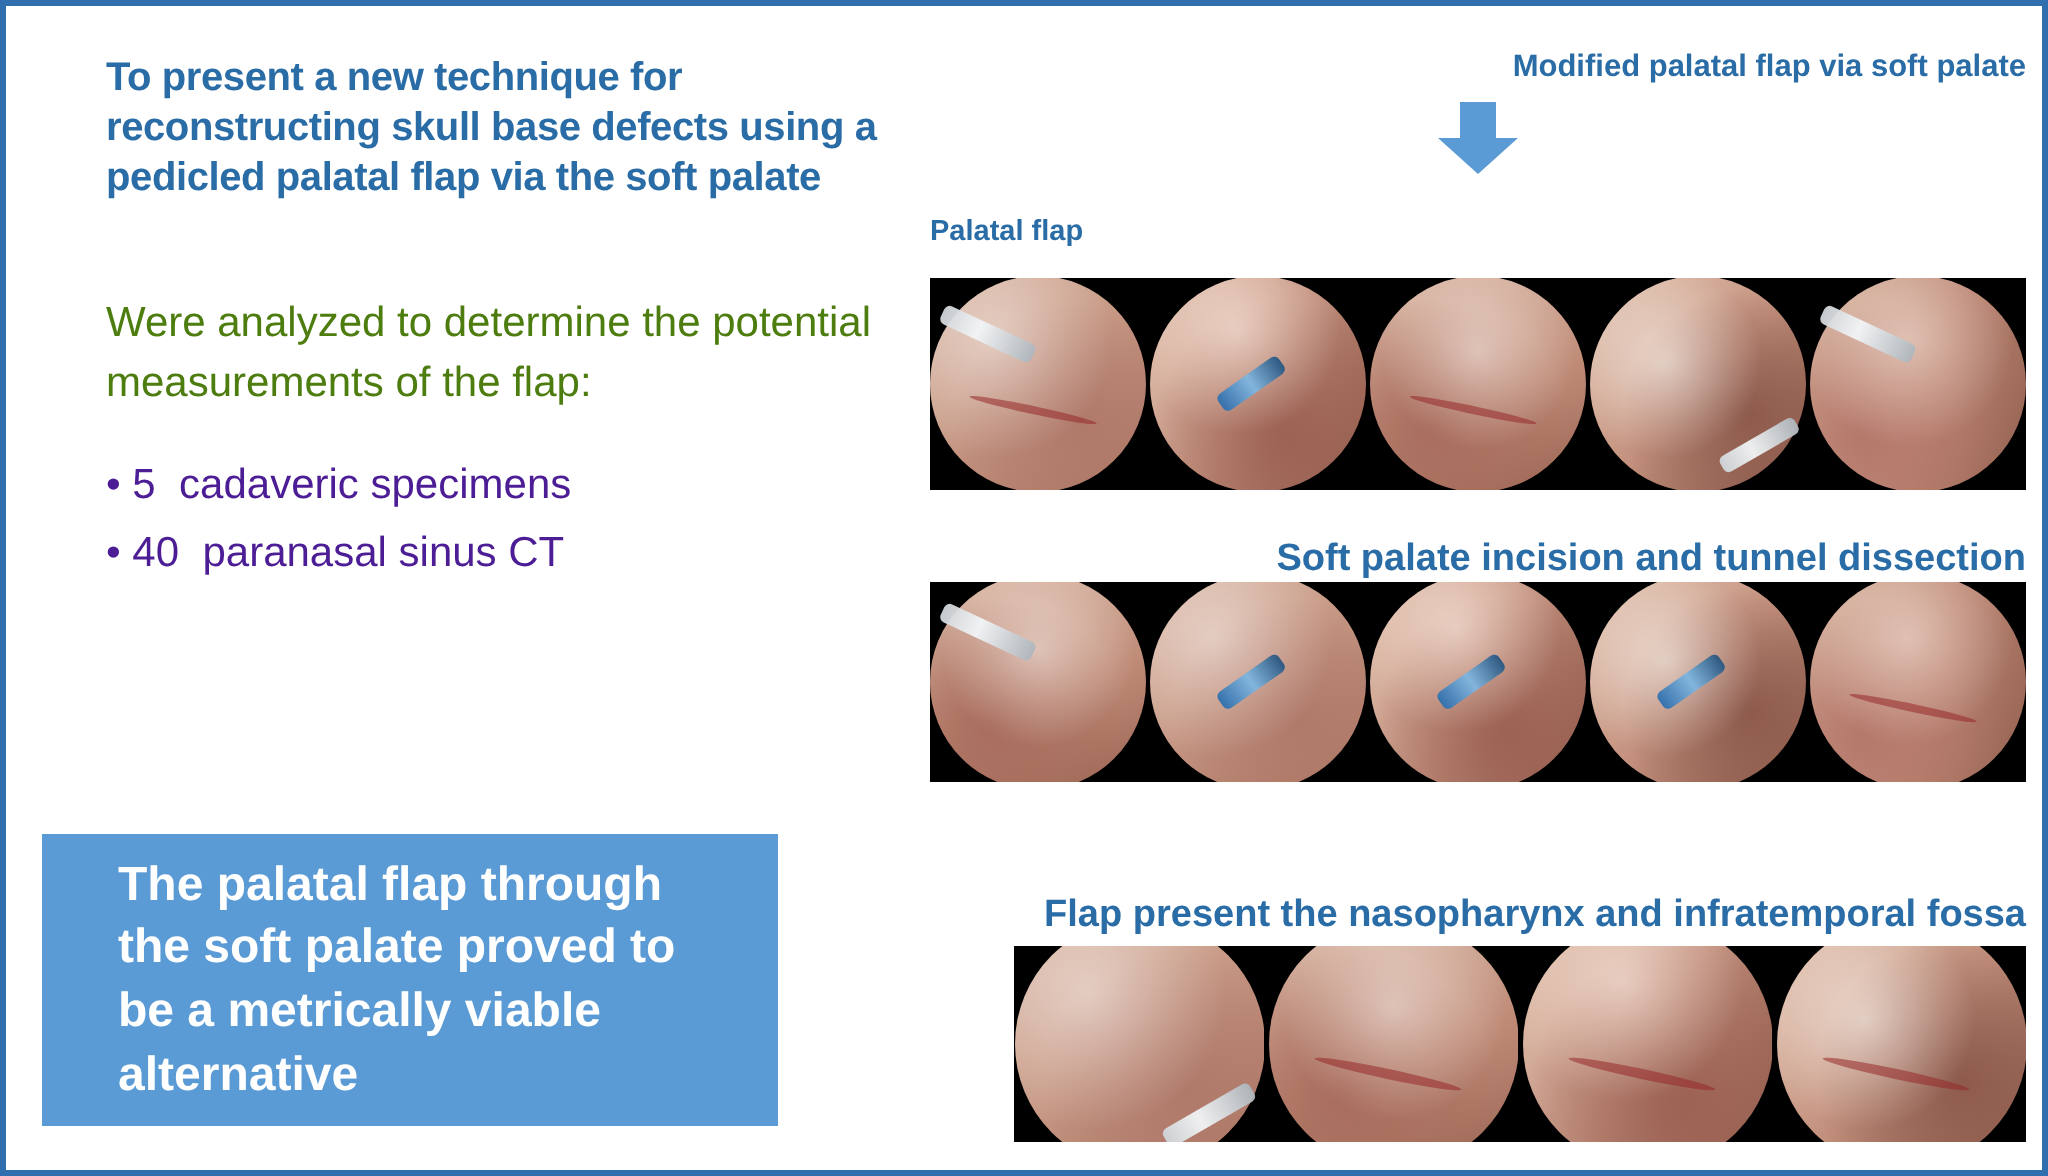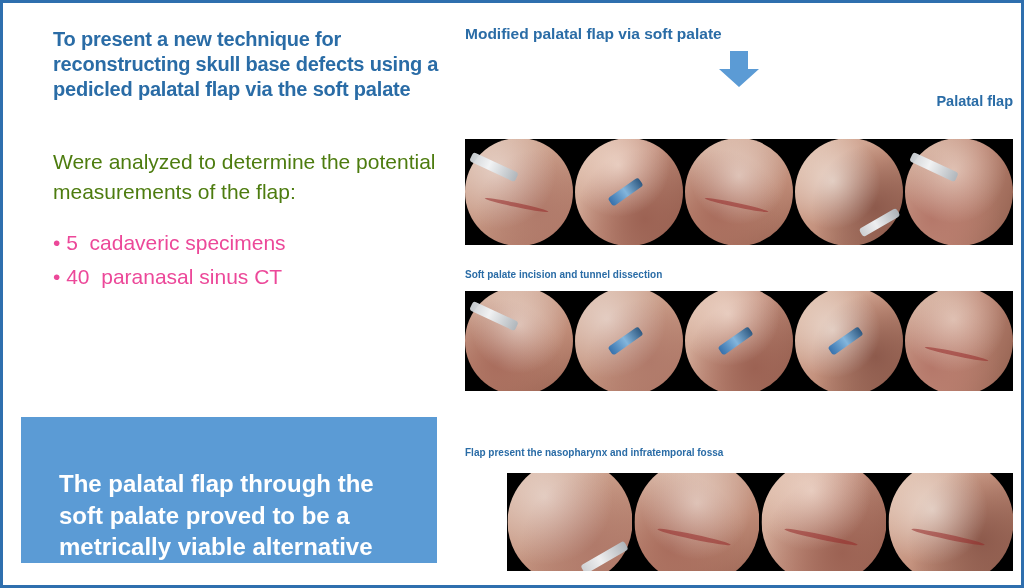--- a/index.html
+++ b/index.html
@@ -35,79 +35,79 @@
     letter-spacing: -0.2px;
   }
   .subtext {
     margin-top: 46px;
     color: #4d7c0f;
     font-size: 21px;
     line-height: 1.4;
   }
   .bullets {
     margin-top: 20px;
-    color: #ec4899;
+    color: #4c1d95;
     font-size: 21px;
     line-height: 1.62;
   }
   .bullets .bullet {
     display: block;
     white-space: pre;
   }
 
   .conclusion-box {
     position: absolute;
     left: 18px;
     top: 414px;
-    width: 416px;
+    width: 368px;
     height: 146px;
     background: #5b9bd5;
     display: flex;
-    align-items: flex-end;
+    align-items: center;
   }
   .conclusion-text {
     color: #ffffff;
     font-weight: bold;
     font-size: 24px;
     line-height: 1.32;
     padding: 0 24px 0 38px;
   }
 
   
   .right-col {
     position: absolute;
     left: 462px;
     top: 22px;
     width: 548px;
   }
   .panel-title {
     color: #2a6ca6;
     font-weight: bold;
     font-size: 15.5px;
-    text-align: left;
+    text-align: right;
   }
   .panel-title.small {
-    font-size: 10px;
+    font-size: 19px;
   }
 
   .arrow-wrap {
     text-align: center;
     margin-top: 6px;
     height: 42px;
   }
   .down-arrow {
     display: inline-block;
   }
 
   .caption-mid {
     color: #2a6ca6;
     font-weight: bold;
     font-size: 14.5px;
-    text-align: right;
-    margin-top: 2px;
+    text-align: left;
+    margin-top: 17px;
   }
 
   
   .strip {
     background: #000000;
     display: flex;
     align-items: center;
     justify-content: center;
     gap: 2px;
     overflow: hidden;

